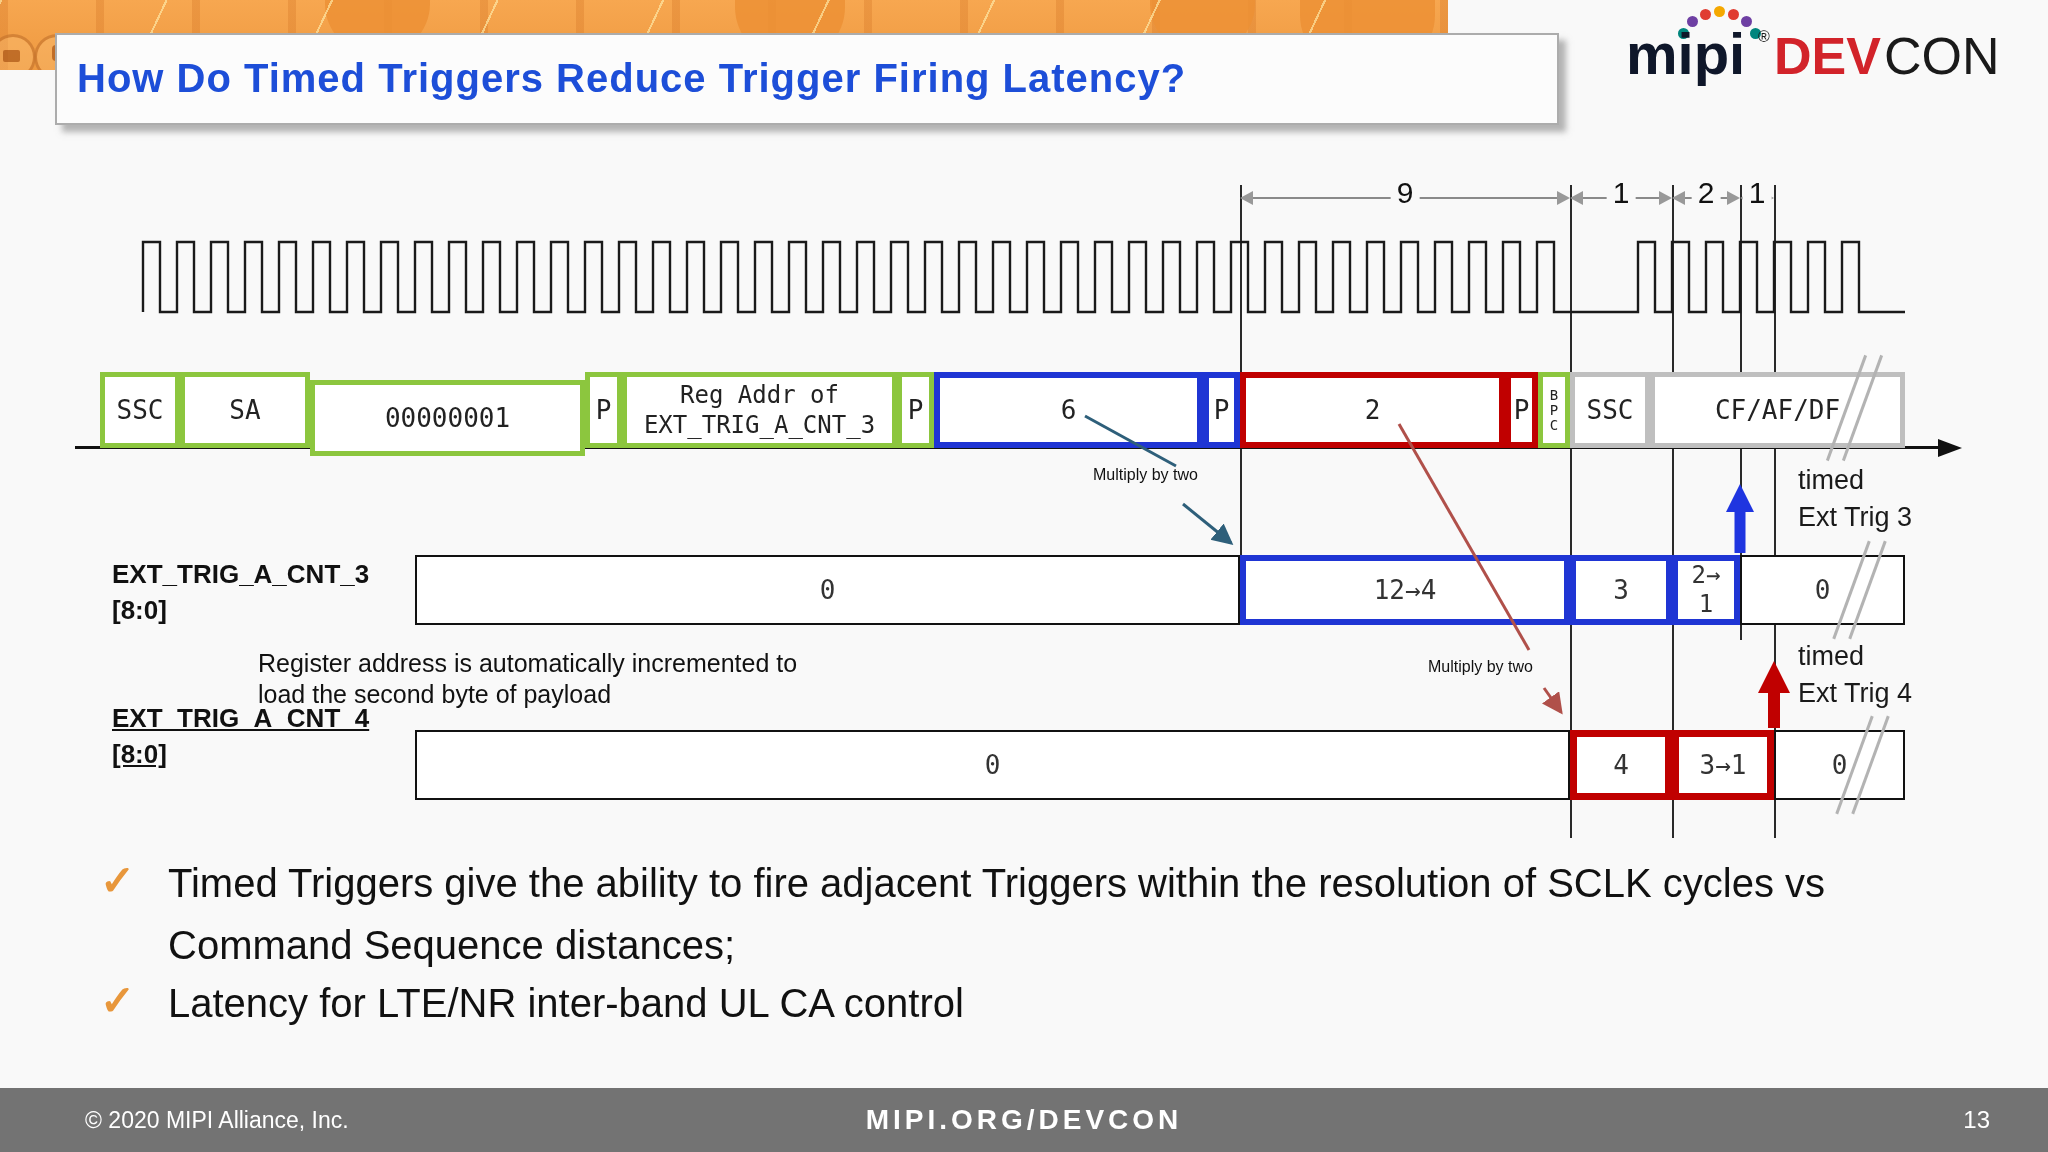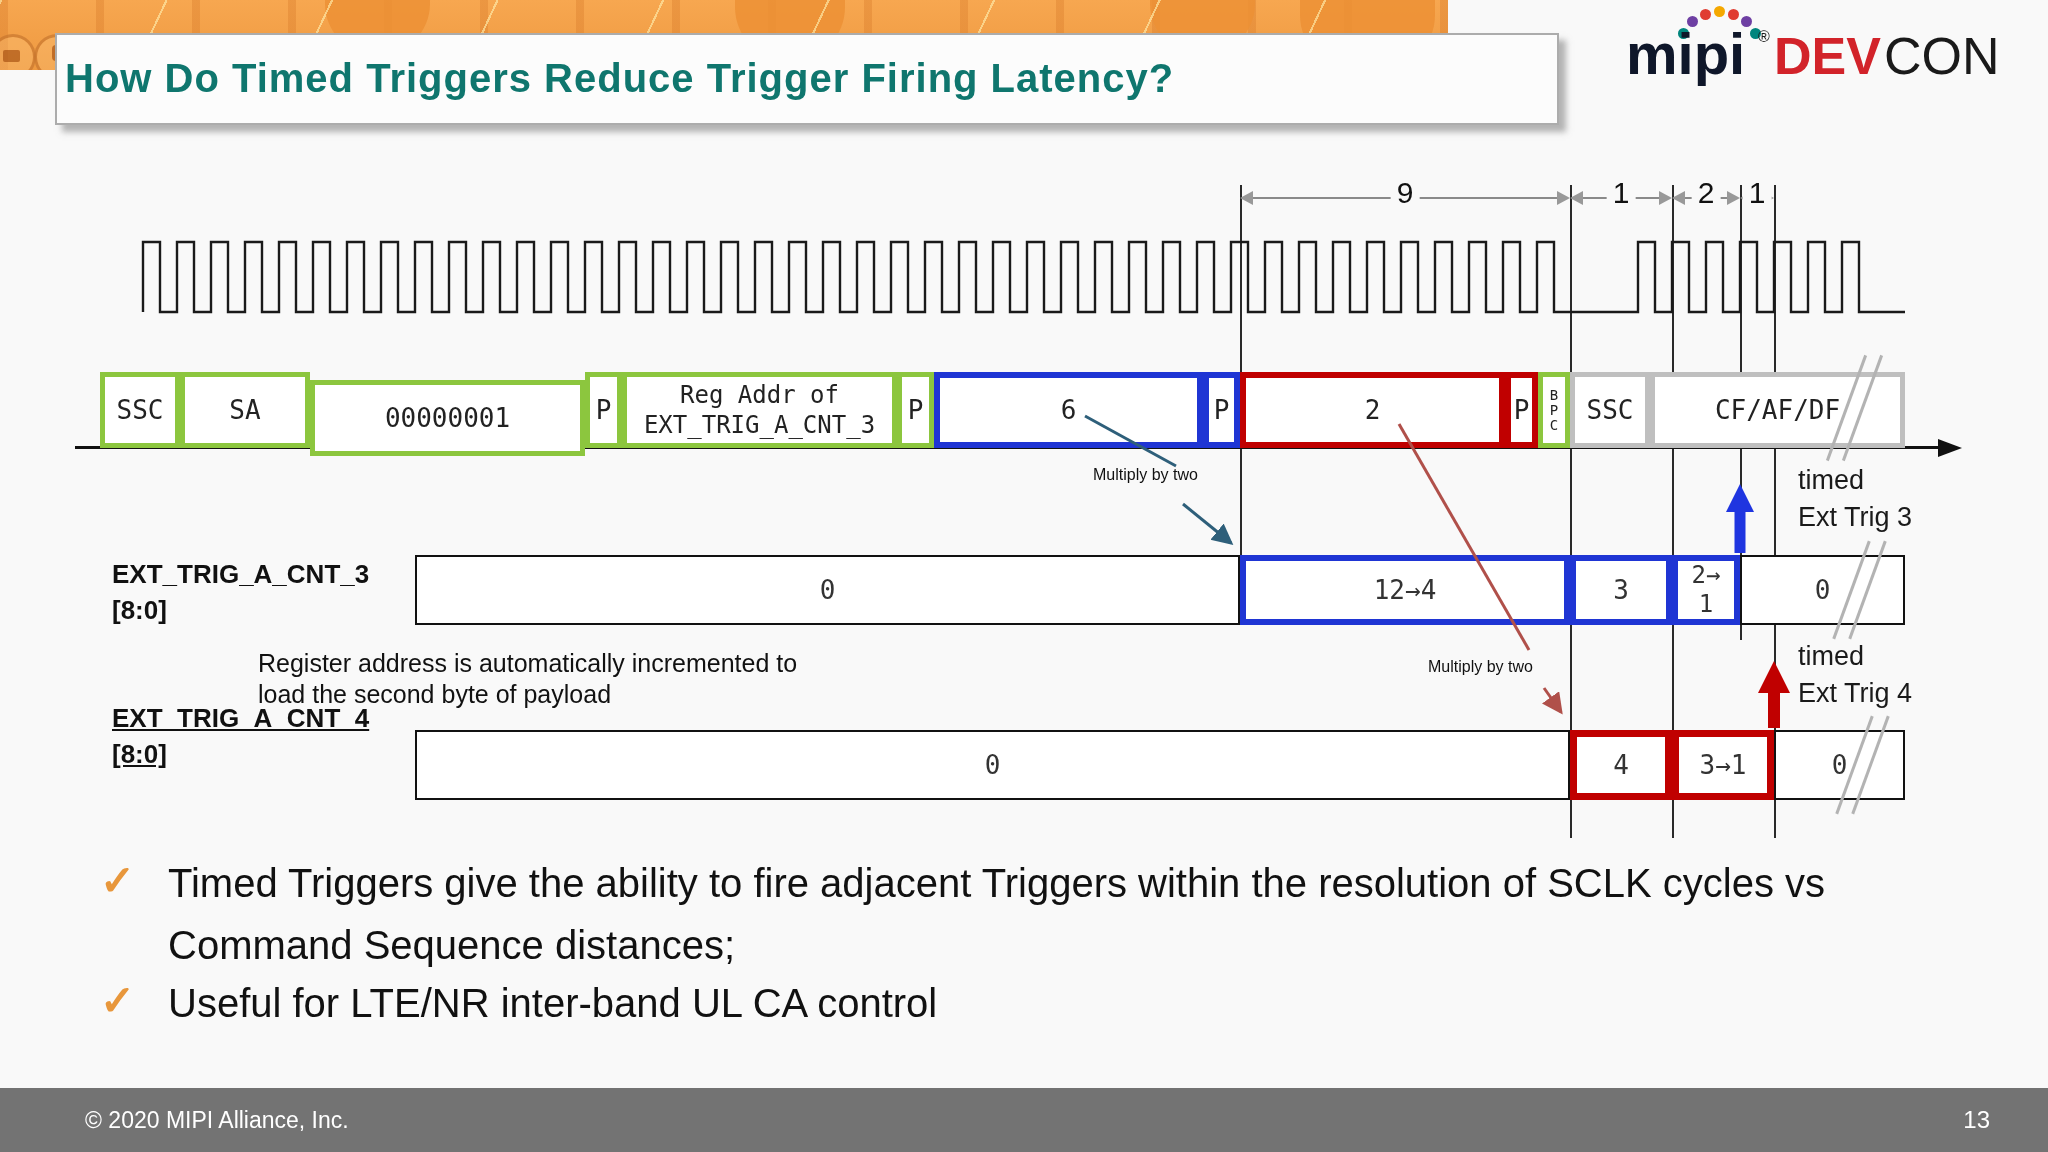--- a/index.html
+++ b/index.html
@@ -15,22 +15,22 @@
   .band .diags{position:absolute;inset:0;
     background:repeating-linear-gradient(115deg,rgba(255,236,170,.65) 0 2px,transparent 2px 150px);}
   .blob{position:absolute;top:0;background:#EC9035;border-radius:0 0 55px 55px;opacity:.85;}
   .band-icon{position:absolute;top:34px;width:40px;height:40px;border:3px solid rgba(170,80,10,.45);
     border-radius:50%;background:rgba(255,200,130,.35);}
   .band-icon .glyph{position:absolute;left:10px;top:13px;width:17px;height:12px;background:rgba(150,60,0,.55);border-radius:2px;}
   .band-icon.mic .glyph{left:15px;top:8px;width:8px;height:16px;border-radius:4px;}
   
   .title-box{position:absolute;left:55px;top:33px;width:1500px;height:88px;background:#FCFCFC;
     border:2px solid #ACACAC;box-shadow:7px 7px 6px rgba(110,110,110,.5);z-index:4;}
-  .title-box h1{margin:0;padding-left:8px;line-height:86px;font-size:40px;letter-spacing:1px;
-    color:#0f766e;font-weight:bold;white-space:nowrap;}
+  .title-box h1{margin:0;padding-left:20px;line-height:86px;font-size:40px;letter-spacing:1px;
+    color:#1d4ed8;font-weight:bold;white-space:nowrap;}
   
   .logo{position:absolute;left:1612px;top:4px;width:430px;height:88px;z-index:5;}
   .logo .dot{position:absolute;width:11px;height:11px;border-radius:50%;}
   .lw{position:absolute;left:14px;top:16px;font-size:58px;font-weight:bold;color:#0f172a;}
   .lreg{position:absolute;left:146px;top:24px;font-size:16px;color:#1a1a1a;}
   .ldev{position:absolute;left:162px;top:22px;font-size:52px;font-weight:bold;color:#D2232A;}
   .lcon{position:absolute;left:272px;top:22px;font-size:52px;font-weight:normal;color:#1a1a1a;}
   
   .vline{position:absolute;width:2px;background:#2a2a2a;z-index:1;}
   .baseline{position:absolute;left:75px;top:446px;width:1868px;height:3px;background:#111;z-index:1;}
@@ -267,19 +267,20 @@
   <line x1="1774" y1="728" x2="1774" y2="691" stroke="#C00000" stroke-width="12"></line>
   <polygon points="1758,693 1790,693 1774,661" fill="#C00000"></polygon>
 </svg>
 
 <div class="bullet" style="top:852px;">
   <span class="chk">✓</span>
   <span class="btxt">Timed Triggers give the ability to fire adjacent Triggers within the resolution of SCLK cycles vs Command Sequence distances;</span>
 </div>
 <div class="bullet" style="top:972px;">
   <span class="chk">✓</span>
-  <span class="btxt">Useful for LTE/NR inter-band UL CA control</span>
+  <span class="btxt">Latency for LTE/NR inter-band UL CA control</span>
 </div>
 
 <div class="footer">
   <span class="f-copy">© 2020 MIPI Alliance, Inc.</span>
+  <span class="f-site">MIPI.ORG/DEVCON</span>
   <span class="f-page">13</span>
 </div>
 
 </body></html>

